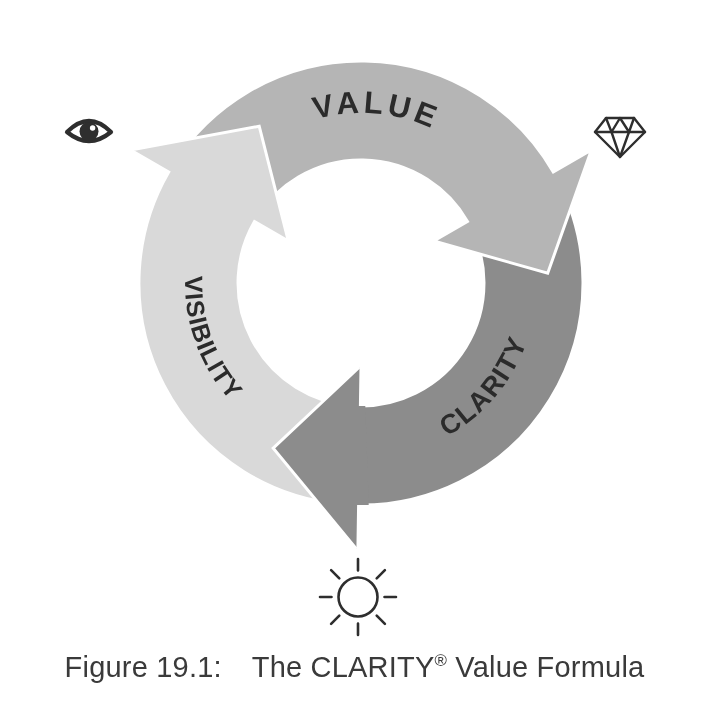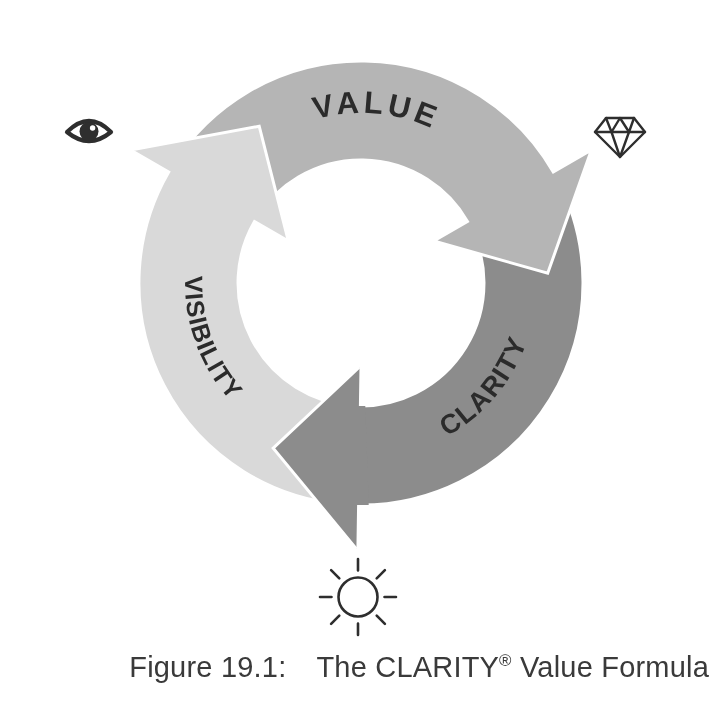--- a/index.html
+++ b/index.html
@@ -14,21 +14,21 @@
   .diagram-svg { position: absolute; left: 0; top: 0; }
   .cycle-label {
     font-family: "Liberation Sans", sans-serif;
     font-weight: bold;
   }
   .caption {
     position: absolute;
     left: 0;
     right: 0;
     top: 651px;
-    text-align: right;
+    text-align: center;
     font-size: 29px;
     color: #3a3a3a;
     letter-spacing: 0.2px;
     white-space: nowrap;
   }
   .caption .fig-num { margin-right: 30px; }
   .caption sup { font-size: 0.58em; line-height: 0; }
 </style>
 </head>
 <body>

